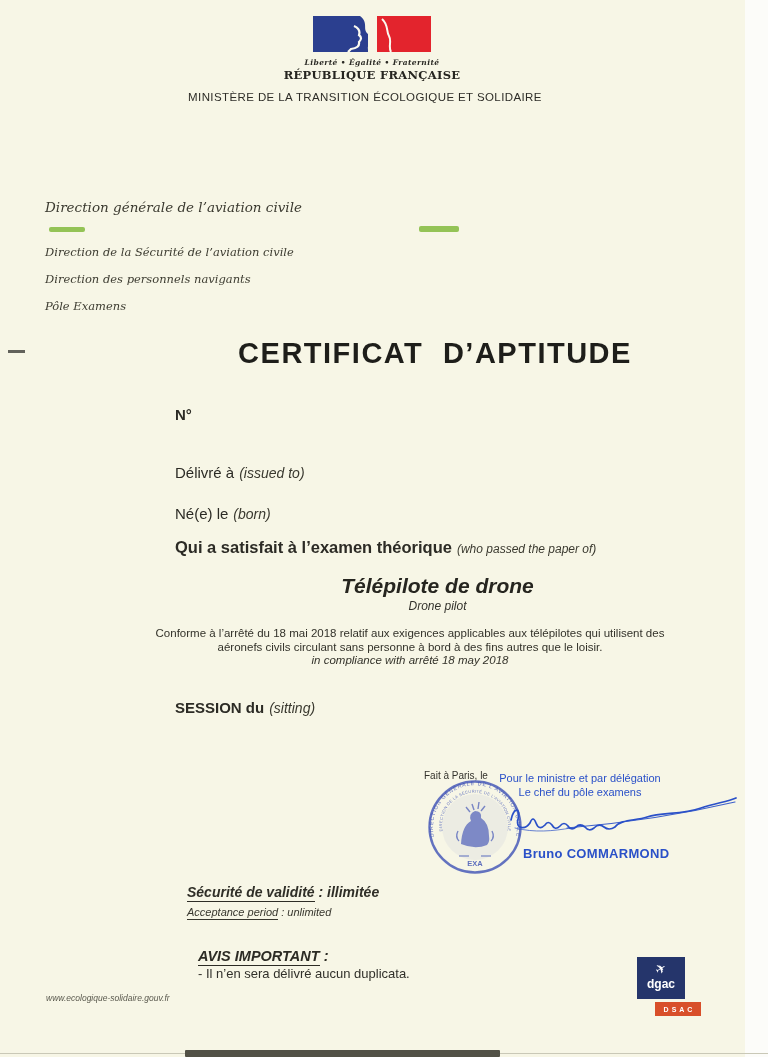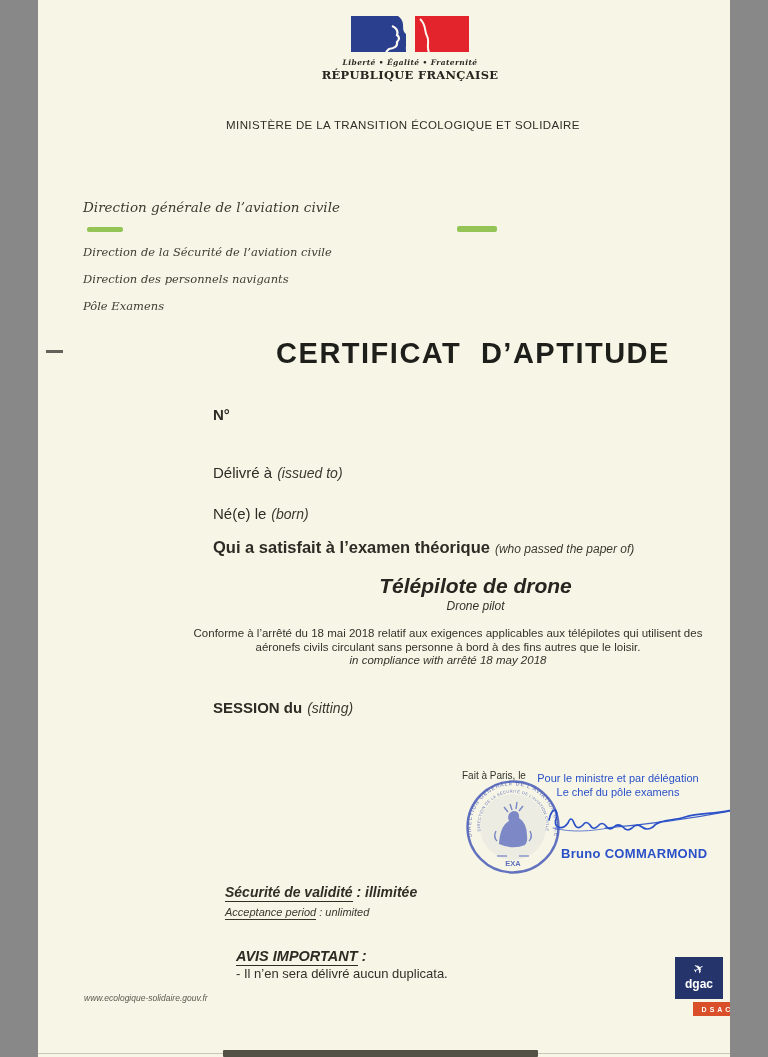--- a/index.html
+++ b/index.html
@@ -1,30 +1,30 @@
 <!DOCTYPE html>
 <html style="--page-bg: #f7f6e6; --ink: #33322c; --accent-green: #94c356; --flag-blue: #2b3f8f; --flag-red: #e3242d; --stamp-blue: #3d51b5; --sign-blue: #2a50c8; --dgac-navy: #25356b; --dsac-orange: #d84f2a;"><head>
 <meta charset="utf-8">
 <style>
   html,body{margin:0;padding:0;background:#888;}
   .page{
-    position:relative;width:692px;height:1057px;margin:0 auto;
+    position:relative;width:768px;height:1057px;margin:0 auto;
     background:var(--page-bg,#f7f6e6);overflow:hidden;
     font-family:"Liberation Sans",sans-serif;color:var(--ink,#33322c);
   }
   .abs{position:absolute;}
   
   .header-block{left:0;top:16px;width:744px;text-align:center;}
   .flag{display:inline-block;}
   .motto{font-family:"DejaVu Serif",serif;font-style:italic;font-weight:bold;
          font-size:7.5px;letter-spacing:.4px;color:#2c2b26;margin-top:2px;}
   .republic{font-family:"DejaVu Serif",serif;font-weight:bold;font-size:11.5px;
             letter-spacing:.3px;color:#262520;margin-top:1px;}
   .ministry{left:0;top:91px;width:730px;text-align:center;font-size:11.5px;
-            letter-spacing:.4px;color:#2e2d28;margin-top:28px;}
+            letter-spacing:.4px;color:#2e2d28;}
   
   .dir-main{left:45px;top:199px;font-family:"DejaVu Serif",serif;font-style:italic;
             font-size:13.5px;color:#3a392f;}
   .dir-sub{font-family:"DejaVu Serif",serif;font-style:italic;font-size:11.5px;color:#3d3c31;}
   .dash{background:var(--accent-green,#94c356);border-radius:2px;}
   .grey-dash{background:#62625b;}
   
   .cert-title{left:100px;top:337px;width:670px;text-align:center;
     font-size:29px;font-weight:bold;letter-spacing:1.5px;word-spacing:10px;color:#1e1e1a;}
   

